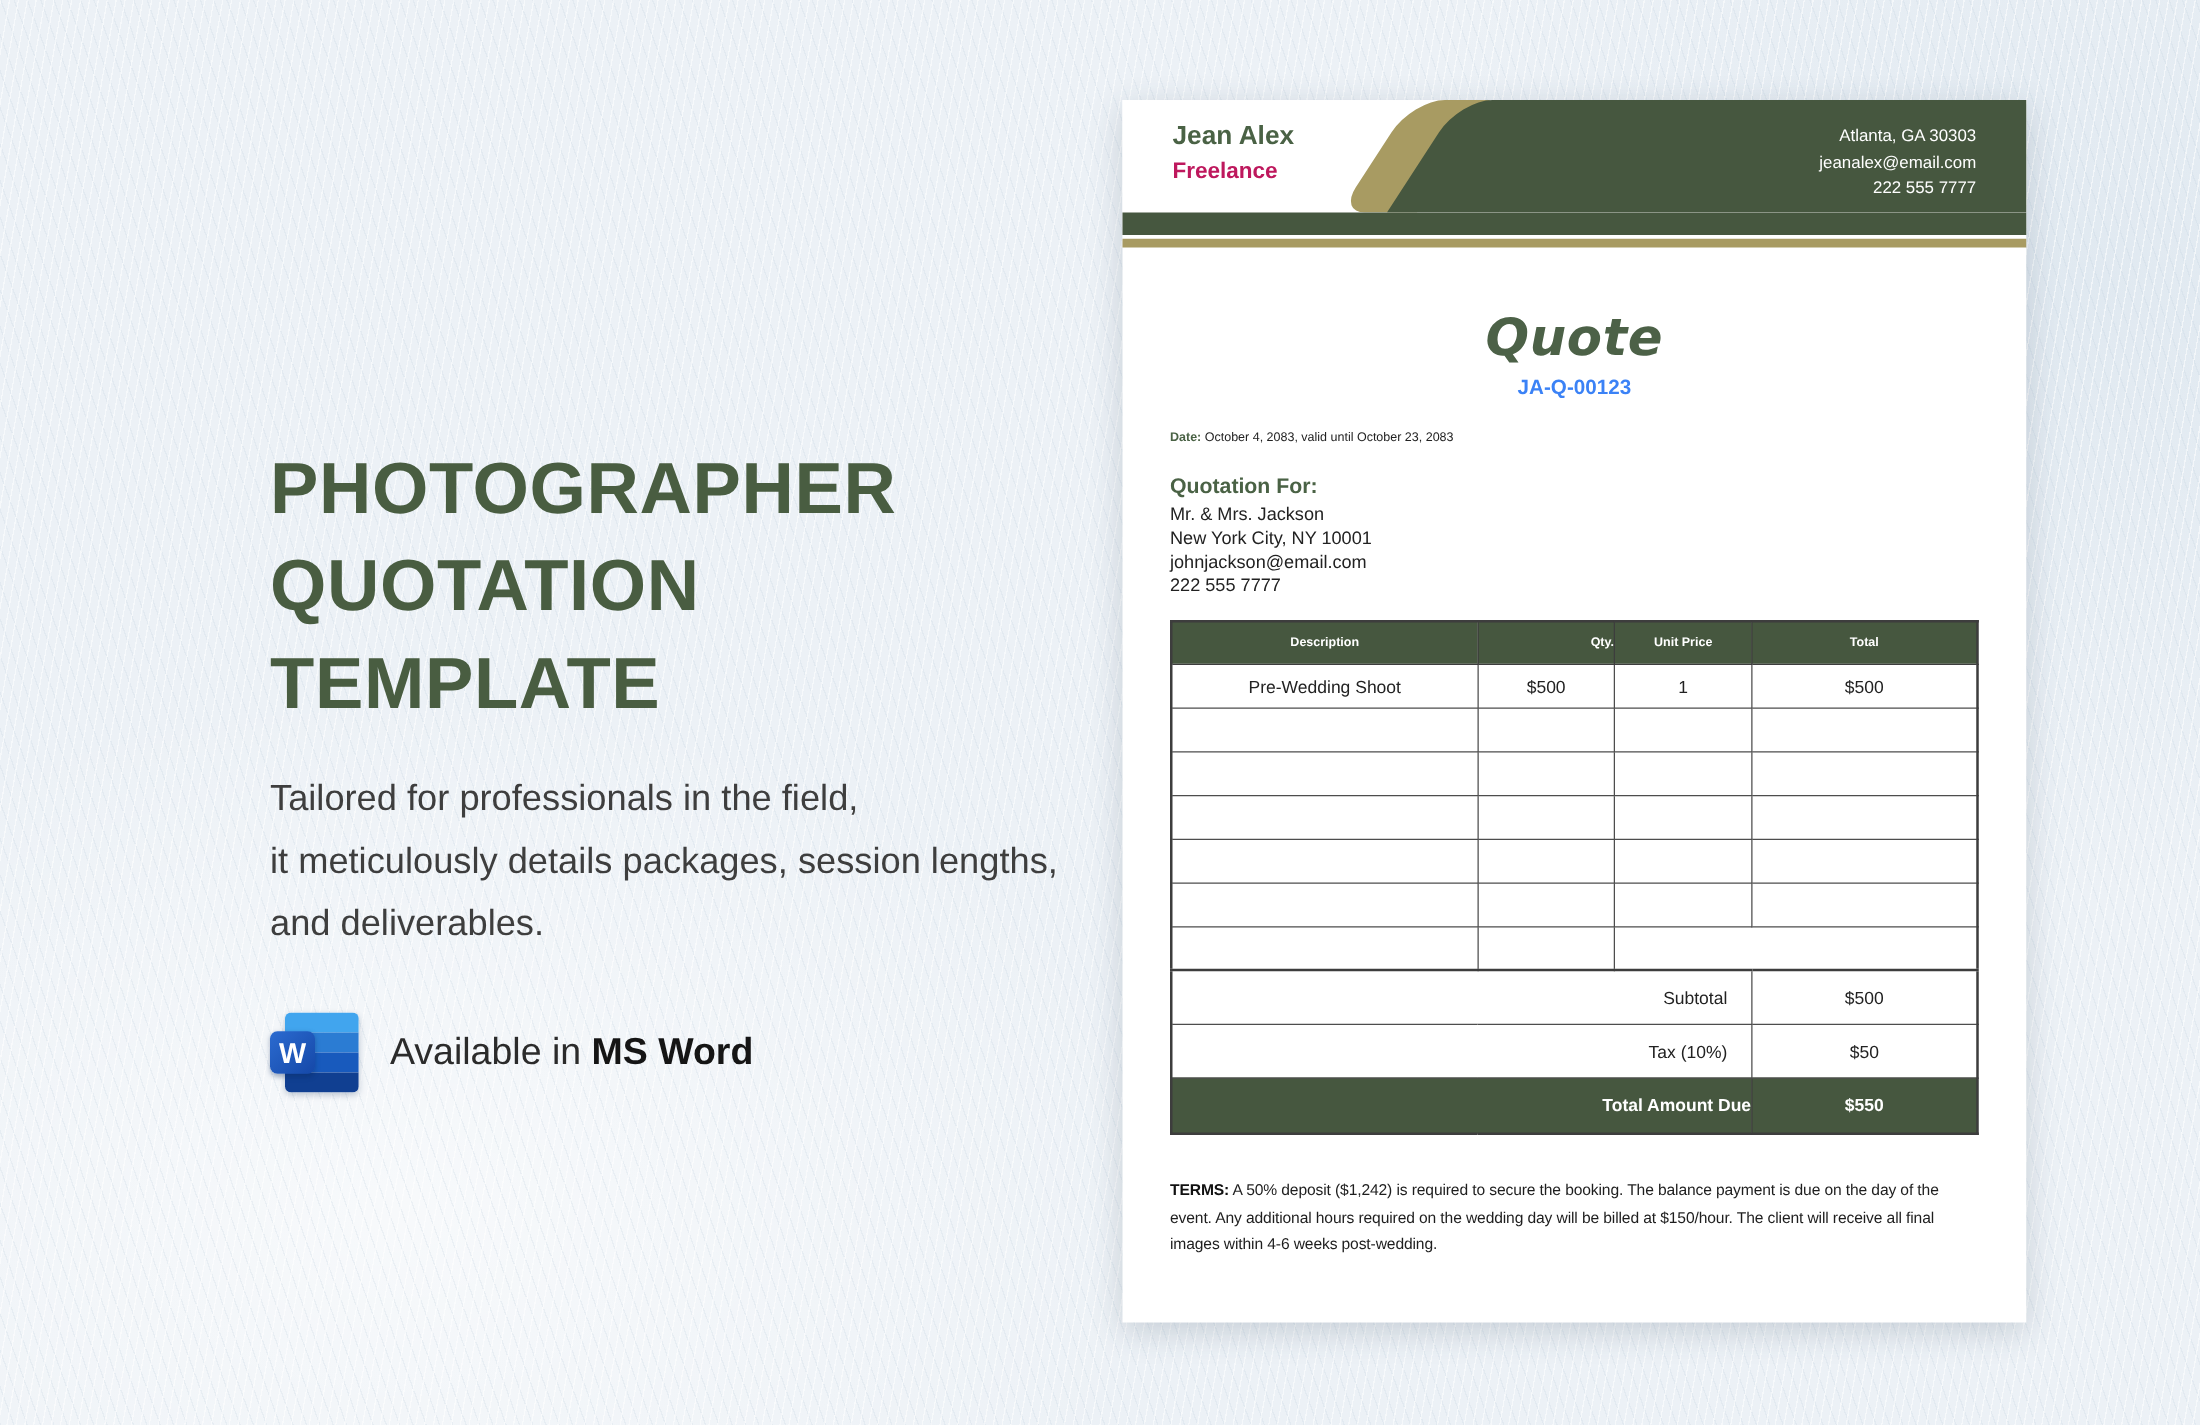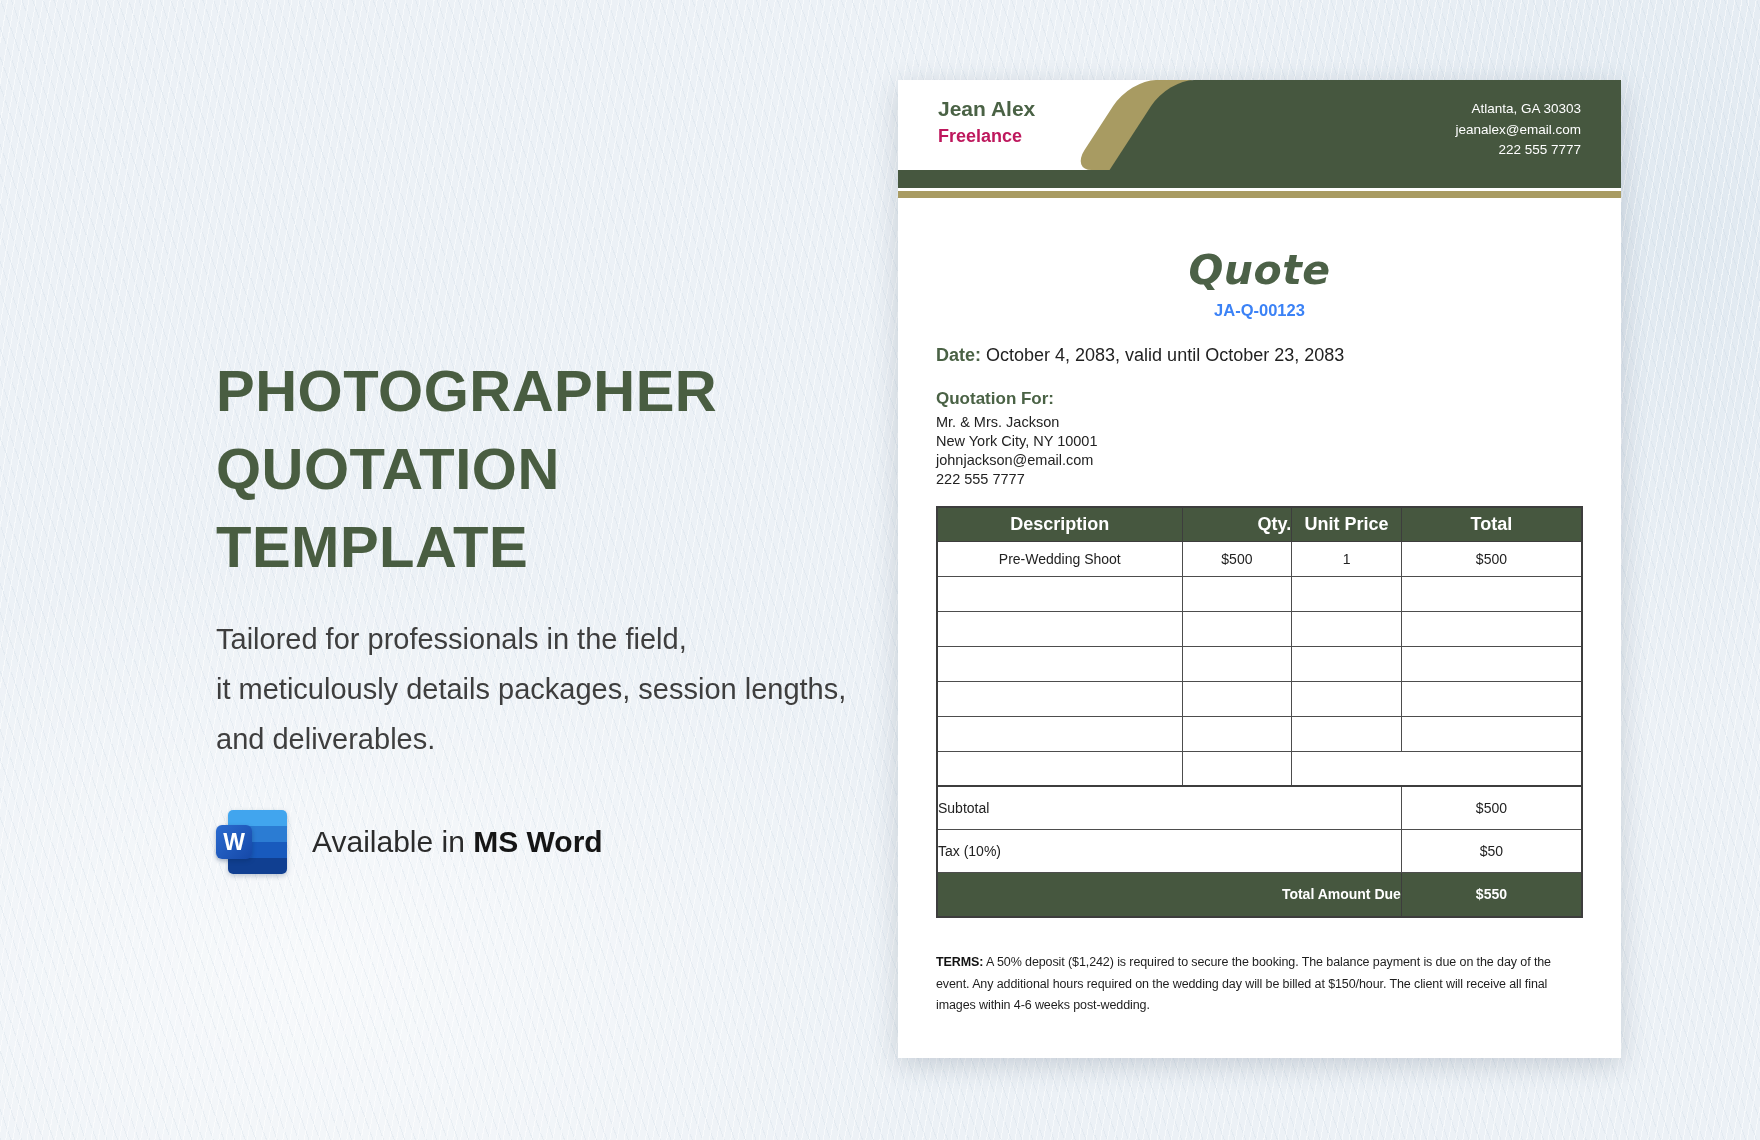--- a/index.html
+++ b/index.html
@@ -80,41 +80,41 @@
   .bar-green{position:absolute;left:0;right:0;top:90px;height:18px;background:var(--accent-green);}
   .bar-tan{position:absolute;left:0;right:0;top:111px;height:7px;background:var(--accent-tan);}
 
   .doc-body{position:absolute;left:38px;right:38px;top:118px;}
   .quote-title{
     margin-top:48px;text-align:center;color:#4C6147;
     font-family:"DejaVu Sans",sans-serif;font-size:41px;font-weight:bold;font-style:italic;
     letter-spacing:.5px;
   }
   .quote-number{margin-top:7px;text-align:center;color:#3b82f6;font-size:16.5px;font-weight:bold;}
-  .date-line{margin-top:25px;font-size:18px;color:var(--text-dark);}
+  .date-line{margin-top:25px;font-size:10px;color:var(--text-dark);}
   .green-label{color:var(--doc-green-text);font-weight:bold;}
   .quotation-for{margin-top:23px;font-size:17px;font-weight:bold;color:var(--doc-green-text);}
   .client-block{margin-top:4px;font-size:14.5px;line-height:19px;color:var(--text-dark);}
 
   table.quote-table{
     width:100%;border-collapse:collapse;margin-top:17px;
     border:2px solid #3d3d3d;
   }
   .quote-table th{
     height:34px;background:var(--accent-green);color:#fff;
-    font-size:18px;font-weight:bold;border:1px solid #3d3d3d;
+    font-size:10px;font-weight:bold;border:1px solid #3d3d3d;
   }
   .quote-table td{
     height:35px;font-size:14px;color:var(--text-dark);text-align:center;
     border:1px solid #4d4d4d;
   }
   .col-desc{width:38%;} .col-qty{width:17%;text-align:right;} .col-unit{width:17%;} .col-total{width:28%;}
   td.nr{border-right:none;} td.nl{border-left:none;}
   tr.summary-row td{height:43px;}
-  tr.summary-row .sum-label{text-align:left;padding-right:19px;}
+  tr.summary-row .sum-label{text-align:right;padding-right:19px;}
   tr.summary-first td{border-top:2px solid #3d3d3d;}
   tr.total-row td{
     height:45px;background:var(--accent-green);color:#fff;font-weight:bold;
     border-color:#3d3d3d;
   }
   tr.total-row .sum-label{text-align:right;}
 
   .terms{margin-top:34px;font-size:12.5px;line-height:21.5px;color:#1e1e1e;letter-spacing:-.1px;}
   .terms b{color:#111;}
 </style>

